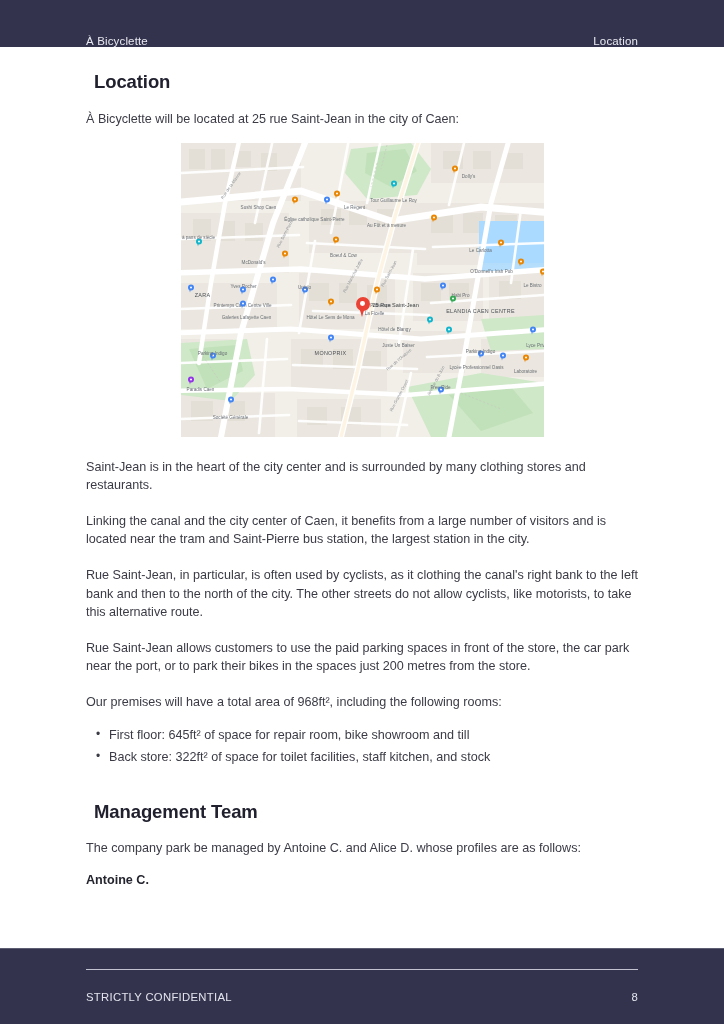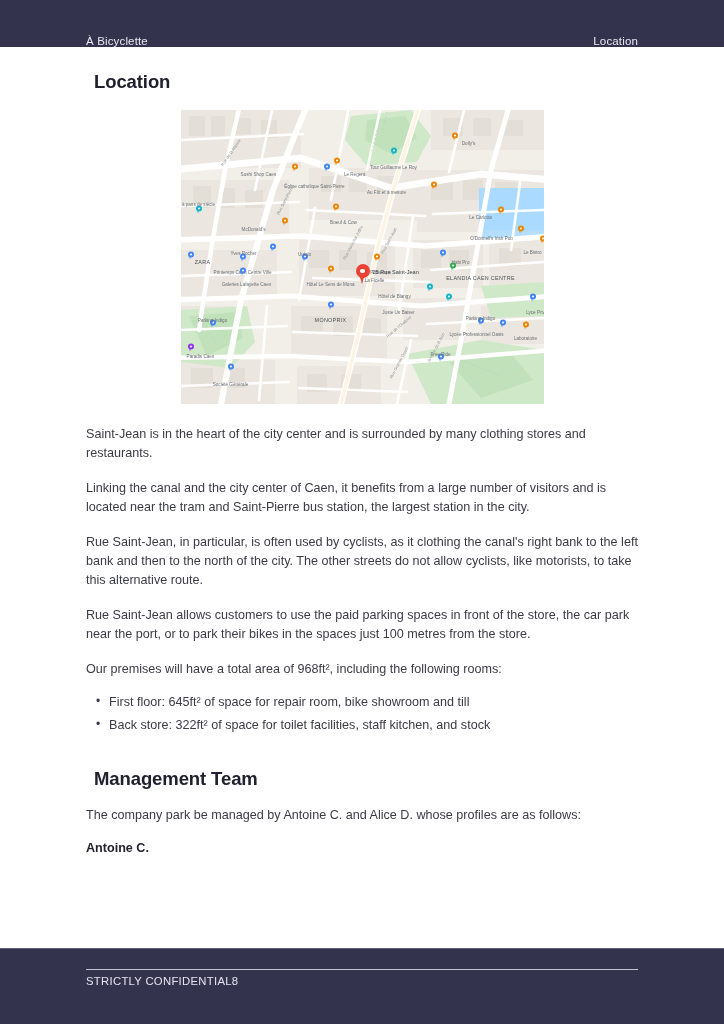--- a/index.html
+++ b/index.html
@@ -224,24 +224,24 @@
     background: #33334e;
     border-top: 1px solid #5c5c72;
     box-sizing: border-box;
   }
   .footer-inner {
     position: absolute;
     left: 86px;
     right: 86px;
     top: 20px;
     display: flex;
-    justify-content: flex-start;
+    justify-content: space-between;
     align-items: flex-end;
     border-top: 1px solid #c2c2d0;
-    padding-top: 4px;
+    padding-top: 20px;
   }
   .footer-left, .footer-right {
     color: #e4e4ee;
     font-size: 11.3px;
     letter-spacing: .3px;
     line-height: 14px;
     white-space: nowrap;
   }
 </style>
 </head>
@@ -252,20 +252,21 @@
     <div class="header-left">À Bicyclette</div>
     <div class="header-right">Location</div>
   </div>
 </div>
 
 <div class="page-body">
   <div class="content">
 
     <h1 class="section-title">Location</h1>
 
+    <p class="para tight">À Bicyclette will be located at 25 rue Saint-Jean in the city of Caen:</p>
 
     <div class="map-wrap">
       <div class="map-figure">
 
         <svg width="363" height="294" viewBox="0 0 363 294">
 
           <rect x="0" y="0" width="363" height="294" fill="#f2efe9"></rect>
 
           <g fill="#ebe7e0">
             <rect x="0" y="0" width="120" height="58"></rect>
@@ -593,21 +594,21 @@
           <div class="mdot"></div>
         </div>
         <div class="map-label main-pin-label" style="left:192px; top:160px;">25 Rue Saint-Jean</div>
 
       </div>
     </div>
 
     <p class="para">Saint-Jean is in the heart of the city center and is surrounded by many clothing stores and restaurants.</p>
     <p class="para">Linking the canal and the city center of Caen, it benefits from a large number of visitors and is located near the tram and Saint-Pierre bus station, the largest station in the city.</p>
     <p class="para">Rue Saint-Jean, in particular, is often used by cyclists, as it clothing the canal's right bank to the left bank and then to the north of the city. The other streets do not allow cyclists, like motorists, to take this alternative route.</p>
-    <p class="para">Rue Saint-Jean allows customers to use the paid parking spaces in front of the store, the car park near the port, or to park their bikes in the spaces just 100 metres from the store.</p>
+    <p class="para">Rue Saint-Jean allows customers to use the paid parking spaces in front of the store, the car park near the port, or to park their bikes in the spaces just 200 metres from the store.</p>
     <p class="para tight">Our premises will have a total area of 968ft², including the following rooms:</p>
 
     <ul class="room-list">
       <li>First floor: 645ft² of space for repair room, bike showroom and till</li>
       <li>Back store: 322ft² of space for toilet facilities, staff kitchen, and stock</li>
     </ul>
 
     <h1 class="section-title second">Management Team</h1>
     <p class="para tight">The company park be managed by Antoine C. and Alice D. whose profiles are as follows:</p>
     <p class="name-label">Antoine C.</p>

